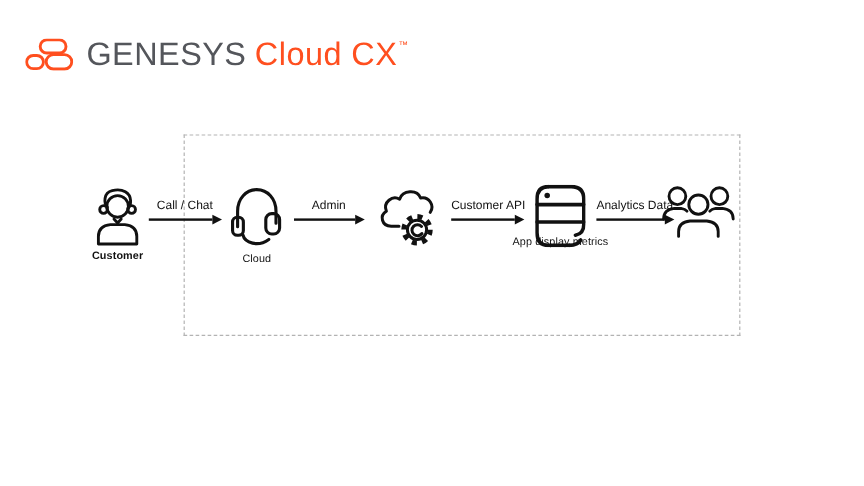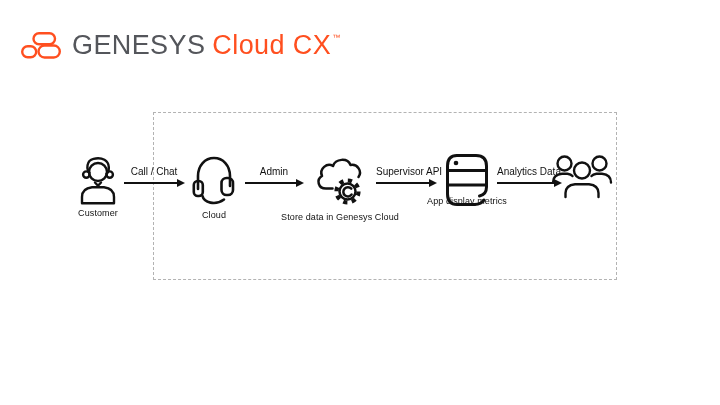--- a/index.html
+++ b/index.html
@@ -63,21 +63,21 @@
 
   <div class="node" style="left:75px;top:152px;">
     <svg class="icon node-icon" width="46" height="55" viewBox="0 0 46 55" stroke-width="2.4">
       <circle cx="23" cy="20" r="9"></circle>
       <path d="M14.5 20.5 C11.5 17.5 11 8.5 18.5 6.8 C27.5 4.7 33.5 8.8 33.8 15 C34 18 33.2 20.2 31.8 21.6"></path>
       <circle cx="11.3" cy="22.6" r="3.2"></circle>
       <circle cx="34.7" cy="22.6" r="3.2"></circle>
       <path d="M20 30.5 L23 33.8 L26 30.5"></path>
       <path d="M7 51.3 V45 Q7 36.3 17 35.2 H29 Q39 36.3 39 45 V51.3 Z"></path>
     </svg>
-    <div class="node-label" style="left:-27px;top:56px;width:100px;">Customer</div>
+    <div class="node-label" style="left:-27px;top:56px;width:100px;font-weight:bold;">Customer</div>
   </div>
 
   <div class="arrow" style="left:124px;width:60px;">
     <div class="arrow-label">Call / Chat</div>
     <div class="arrow-shaft"></div>
   </div>
 
   <div class="node" style="left:190px;top:151px;">
     <svg class="icon node-icon" width="48" height="58" viewBox="0 0 48 58" stroke-width="2.6">
       <path d="M8 38 V25 C8 14.5 15 7 24 7 C33 7 40 14.5 40 25 V35"></path>
@@ -93,25 +93,24 @@
     <div class="arrow-shaft"></div>
   </div>
 
   <div class="node" style="left:312px;top:152px;">
     <svg class="icon node-icon" width="57" height="58" viewBox="0 0 57 58" stroke-width="2.5">
       <path d="M20.5 36.5 H14 C6 36.5 4 27.5 10 24 C7 16.5 15 10.5 21 14 C23.5 6.5 35.5 5.5 38.5 13 C45.5 11.5 50.5 19.5 46.5 25"></path>
       <circle cx="35.5" cy="39.5" r="8"></circle>
       <circle cx="35.5" cy="39.5" r="11" stroke-width="4.2" stroke-dasharray="4.2 4.44" stroke-linecap="butt"></circle>
       <path d="M39.3 36.7 A4.6 4.6 0 1 0 39.6 42.6"></path>
     </svg>
-    <div class="node-label" style="left:-47px;top:60px;width:150px;">Store data in Genesys Cloud</div>
   </div>
 
   <div class="arrow" style="left:376px;width:60px;">
-    <div class="arrow-label">Supervisor API</div>
+    <div class="arrow-label">Customer API</div>
     <div class="arrow-shaft"></div>
   </div>
 
   <div class="node" style="left:446px;top:154px;">
     <svg class="icon node-icon" width="42" height="52" viewBox="0 0 42 52" stroke-width="3">
       <path d="M11 1.5 H30 Q40.5 1.5 40.5 12 V33 Q40.5 40.5 33.5 42"></path>
       <path d="M28.5 50.5 H11 Q1.5 50.5 1.5 40 V12 Q1.5 1.5 11 1.5"></path>
       <path d="M28.5 50.5 Q35.5 50.3 38 46"></path>
       <path d="M1.5 16.5 H40.5"></path>
       <path d="M1.5 31 H40.5"></path>

